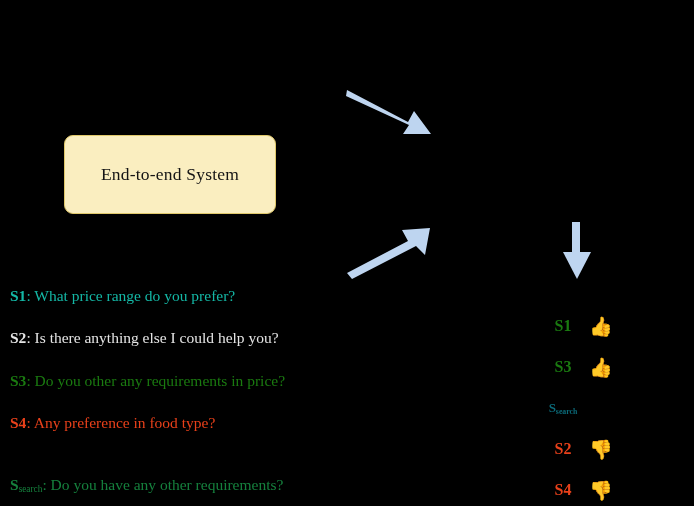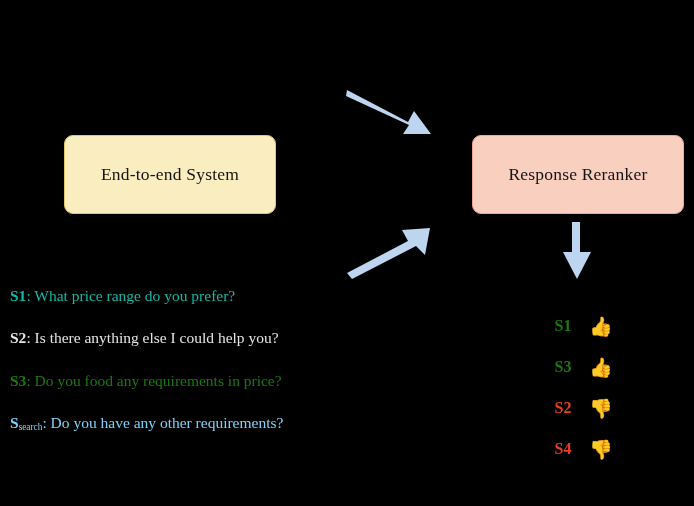--- a/index.html
+++ b/index.html
@@ -55,23 +55,20 @@
 </style>
 </head>
 <body>
 
 <div class="stage">
 
   <div class="box" id="box-e2e">
     <span>End-to-end System</span>
   </div>
 
-  <div class="box" id="box-rerank">
-    <span>Response Reranker</span>
-  </div>
 
   <svg class="arrow-svg" id="arrow-top" width="90" height="56">
     <polygon points="2,4 63,36 69,25 86,48 58,48 64,39 1,10" fill="#bed5f0"></polygon>
   </svg>
 
   <svg class="arrow-svg" id="arrow-bottom" width="90" height="56">
     <polygon points="2,52 63,20 57,9 85,7 80,34 71,25 7,58" fill="#bed5f0"></polygon>
   </svg>
 
   <svg class="arrow-svg" id="arrow-down" width="38" height="58">
@@ -83,42 +80,49 @@
 
     <div class="sentence" style="color:#14b8a6">
       <span class="lbl">S1</span><span class="sub"></span><span>: What price range do you prefer?</span>
     </div>
 
     <div class="sentence" style="color:#e5e5e5">
       <span class="lbl">S2</span><span class="sub"></span><span>: Is there anything else I could help you?</span>
     </div>
 
     <div class="sentence" style="color:#1a7a10">
-      <span class="lbl">S3</span><span class="sub"></span><span>: Do you food any requirements in price?</span>
+      <span class="lbl">S3</span><span class="sub"></span><span>: Do you other any requirements in price?</span>
     </div>
 
+    <div class="sentence gap" style="color:#e8401a">
+      <span class="lbl">S4</span><span class="sub"></span><span>: Any preference in food type?</span>
+    </div>
 
-    <div class="sentence" style="color:#7dd3fc">
+    <div class="sentence" style="color:#15803d">
       <span class="lbl">S</span><span class="sub">search</span><span>: Do you have any other requirements?</span>
     </div>
 
   </div>
 
   <div id="rank-list">
 
     <div class="rank-row">
       <span class="rank-label" style="color:#1a7a10"><span>S1</span><span class="sub"></span></span>
       <span class="rank-icon">👍</span>
     </div>
 
     <div class="rank-row">
       <span class="rank-label" style="color:#1a7a10"><span>S3</span><span class="sub"></span></span>
       <span class="rank-icon">👍</span>
     </div>
 
+    <div class="rank-row">
+      <span class="rank-label small" style="color:#0b6b7a"><span>S</span><span class="sub">search</span></span>
+      <span class="rank-icon"></span>
+    </div>
 
     <div class="rank-row">
       <span class="rank-label" style="color:#e8401a"><span>S2</span><span class="sub"></span></span>
       <span class="rank-icon">👎</span>
     </div>
 
     <div class="rank-row">
       <span class="rank-label" style="color:#e8401a"><span>S4</span><span class="sub"></span></span>
       <span class="rank-icon">👎</span>
     </div>

